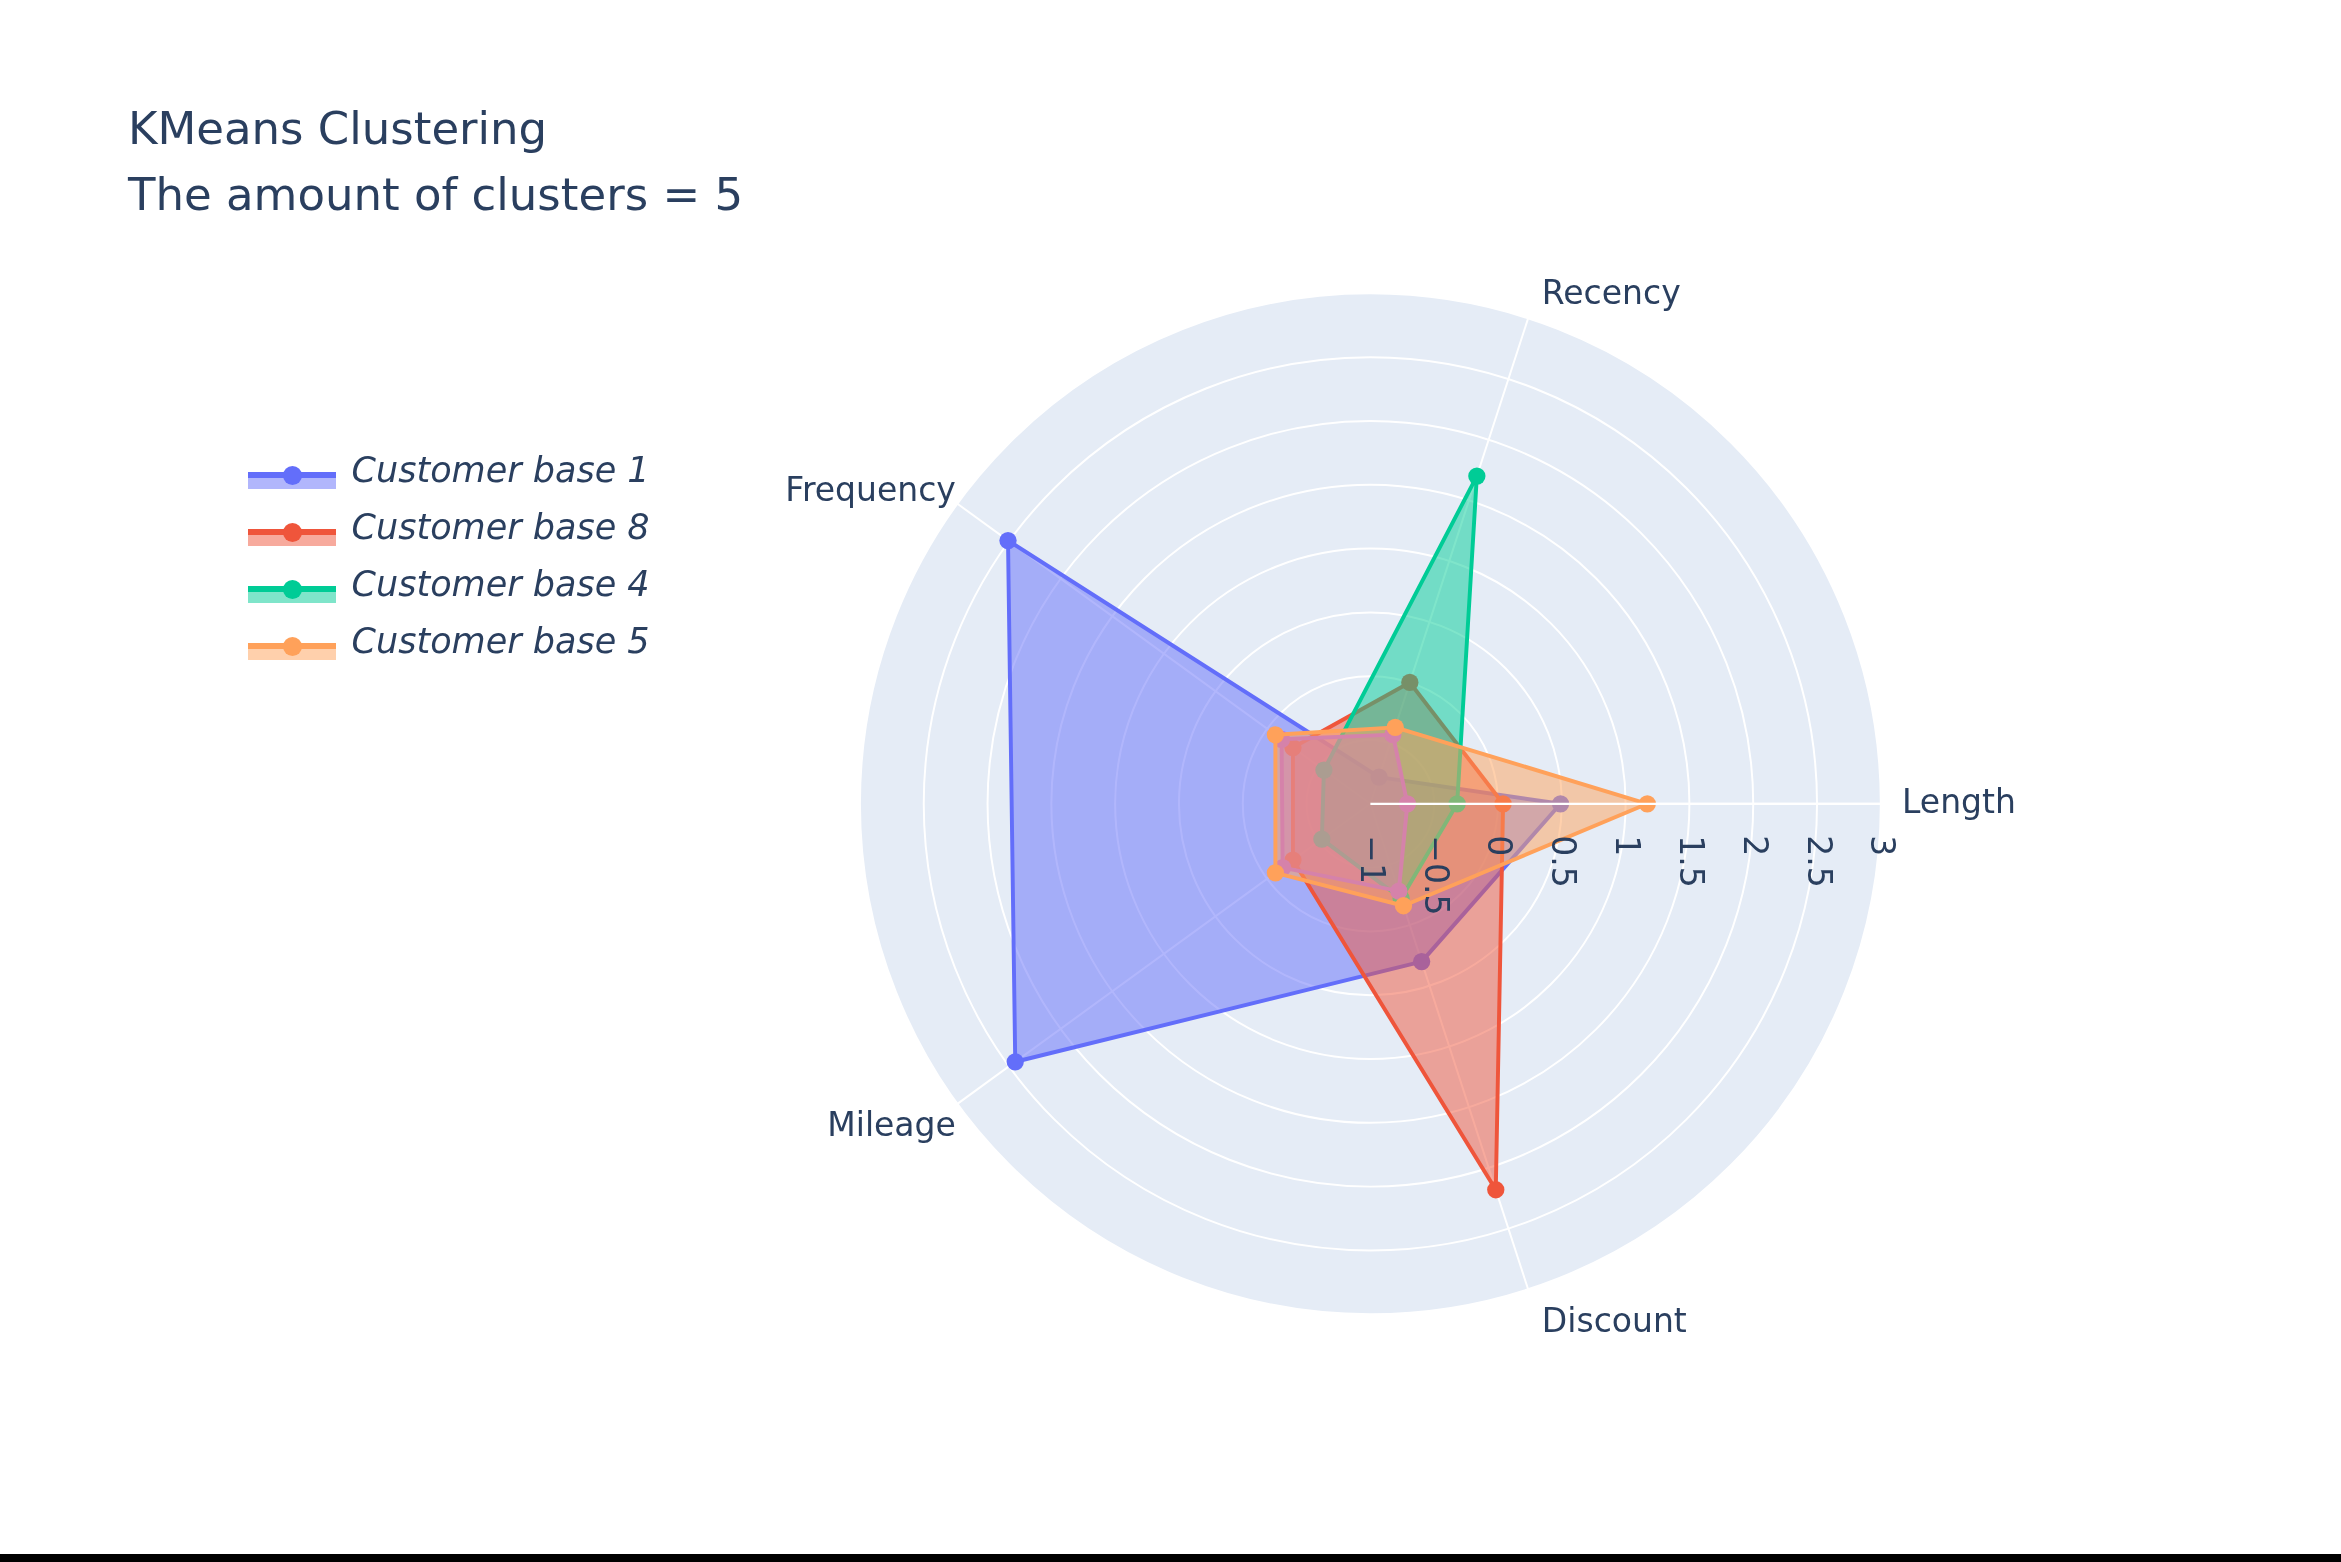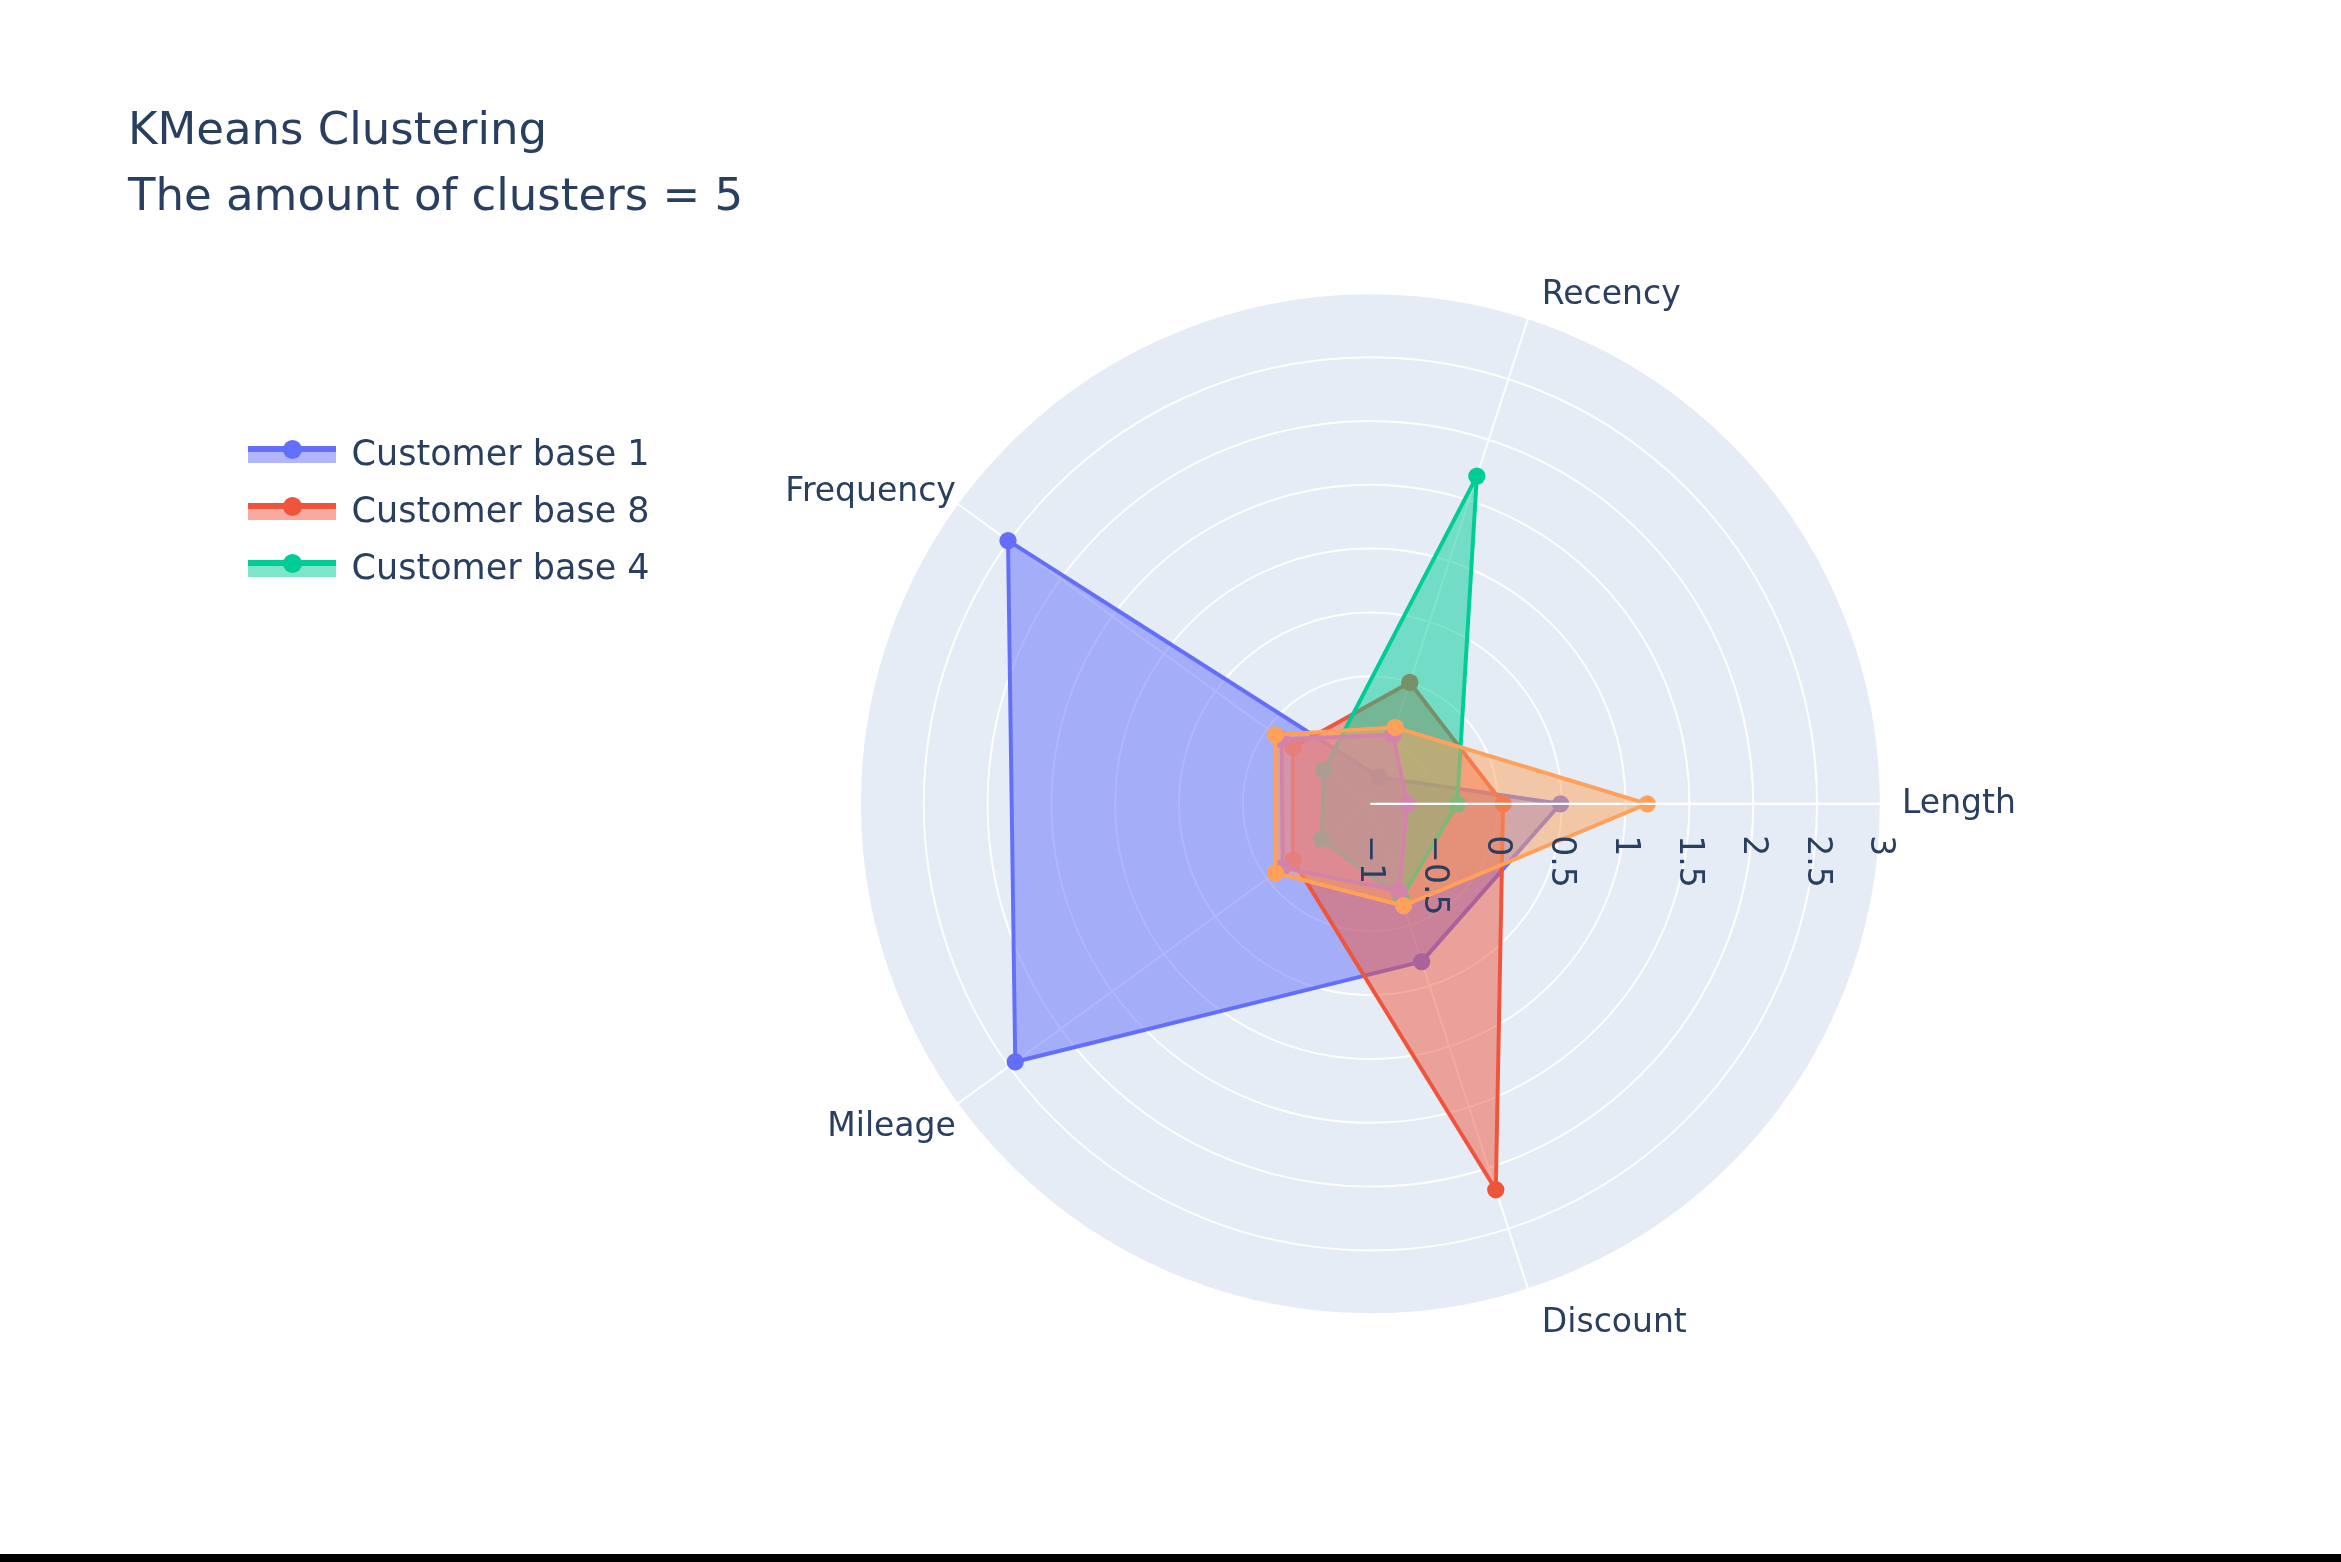--- a/index.html
+++ b/index.html
@@ -1,20 +1,20 @@
 <!DOCTYPE html>
 <html style="font-size:12.6px"><head>
 <meta charset="utf-8">
 <style>
   html, body { margin: 0; padding: 0; background: #ffffff; }
   body { width: 2342px; height: 1562px; position: relative; overflow: hidden;
          font-family: "DejaVu Sans", "Liberation Sans", sans-serif; color: #2a3f5f; }
   .title { position: absolute; left: 128px; top: 96px; font-size: 45px; line-height: 66px; color: #2a3f5f; white-space: nowrap; }
   .legend { position: absolute; left: 245px; top: 433px; }
-  .legend-item { display: flex; align-items: flex-start; height: 57px; cursor: pointer; }
+  .legend-item { display: flex; align-items: flex-end; height: 57px; cursor: pointer; font-style: italic; }
   .legend-swatch { position: relative; width: 94px; height: 31px; margin-right: 12.6px; }
   .legend-swatch .fill { position: absolute; left: 3.1px; right: 3.1px; top: 15.7px; height: 14px; opacity: 0.5; }
   .legend-swatch .line { position: absolute; left: 3.1px; right: 3.1px; top: 13.4px; height: 5.5px; }
   .legend-swatch .dot { position: absolute; left: 38px; top: 7px; width: 19px; height: 19px; border-radius: 50%; }
   .legend-label { font-size: 35px; color: #2a3f5f; white-space: nowrap; }
   svg.chart { position: absolute; left: 0; top: 0; }
   .bottom-bar { position: absolute; left: 0; bottom: 0; width: 100%; height: 7.9px; background: #000; }
 </style>
 </head>
 <body>
@@ -41,20 +41,28 @@
       </div>
     <span class="legend-label">Customer base 8</span>
   </div>
   <div class="legend-item">
     <div class="legend-swatch">
         <div class="fill" style="background: rgb(0, 204, 150);"></div>
         <div class="line" style="background: rgb(0, 204, 150);"></div>
         <div class="dot" style="background: rgb(0, 204, 150);"></div>
       </div>
     <span class="legend-label">Customer base 4</span>
+  </div>
+  <div class="legend-item">
+    <div class="legend-swatch">
+        <div class="fill" style="background: rgb(255, 161, 90);"></div>
+        <div class="line" style="background: rgb(255, 161, 90);"></div>
+        <div class="dot" style="background: rgb(255, 161, 90);"></div>
+      </div>
+    <span class="legend-label">Customer base 5</span>
   </div>
 </div>
 
 <svg class="chart" width="2342" height="1562" xmlns="http://www.w3.org/2000/svg" viewBox="0 0 2977 1986">
   <g id="polar-bg">
       <circle cx="1742" cy="1022" r="649" fill="#e5ecf6"></circle>
     </g>
   <g id="polar-grid">
       <circle cx="1742" cy="1022" r="81.125" fill="none" stroke="#ffffff" stroke-width="2.5"></circle>
       <circle cx="1742" cy="1022" r="162.25" fill="none" stroke="#ffffff" stroke-width="2.5"></circle>

